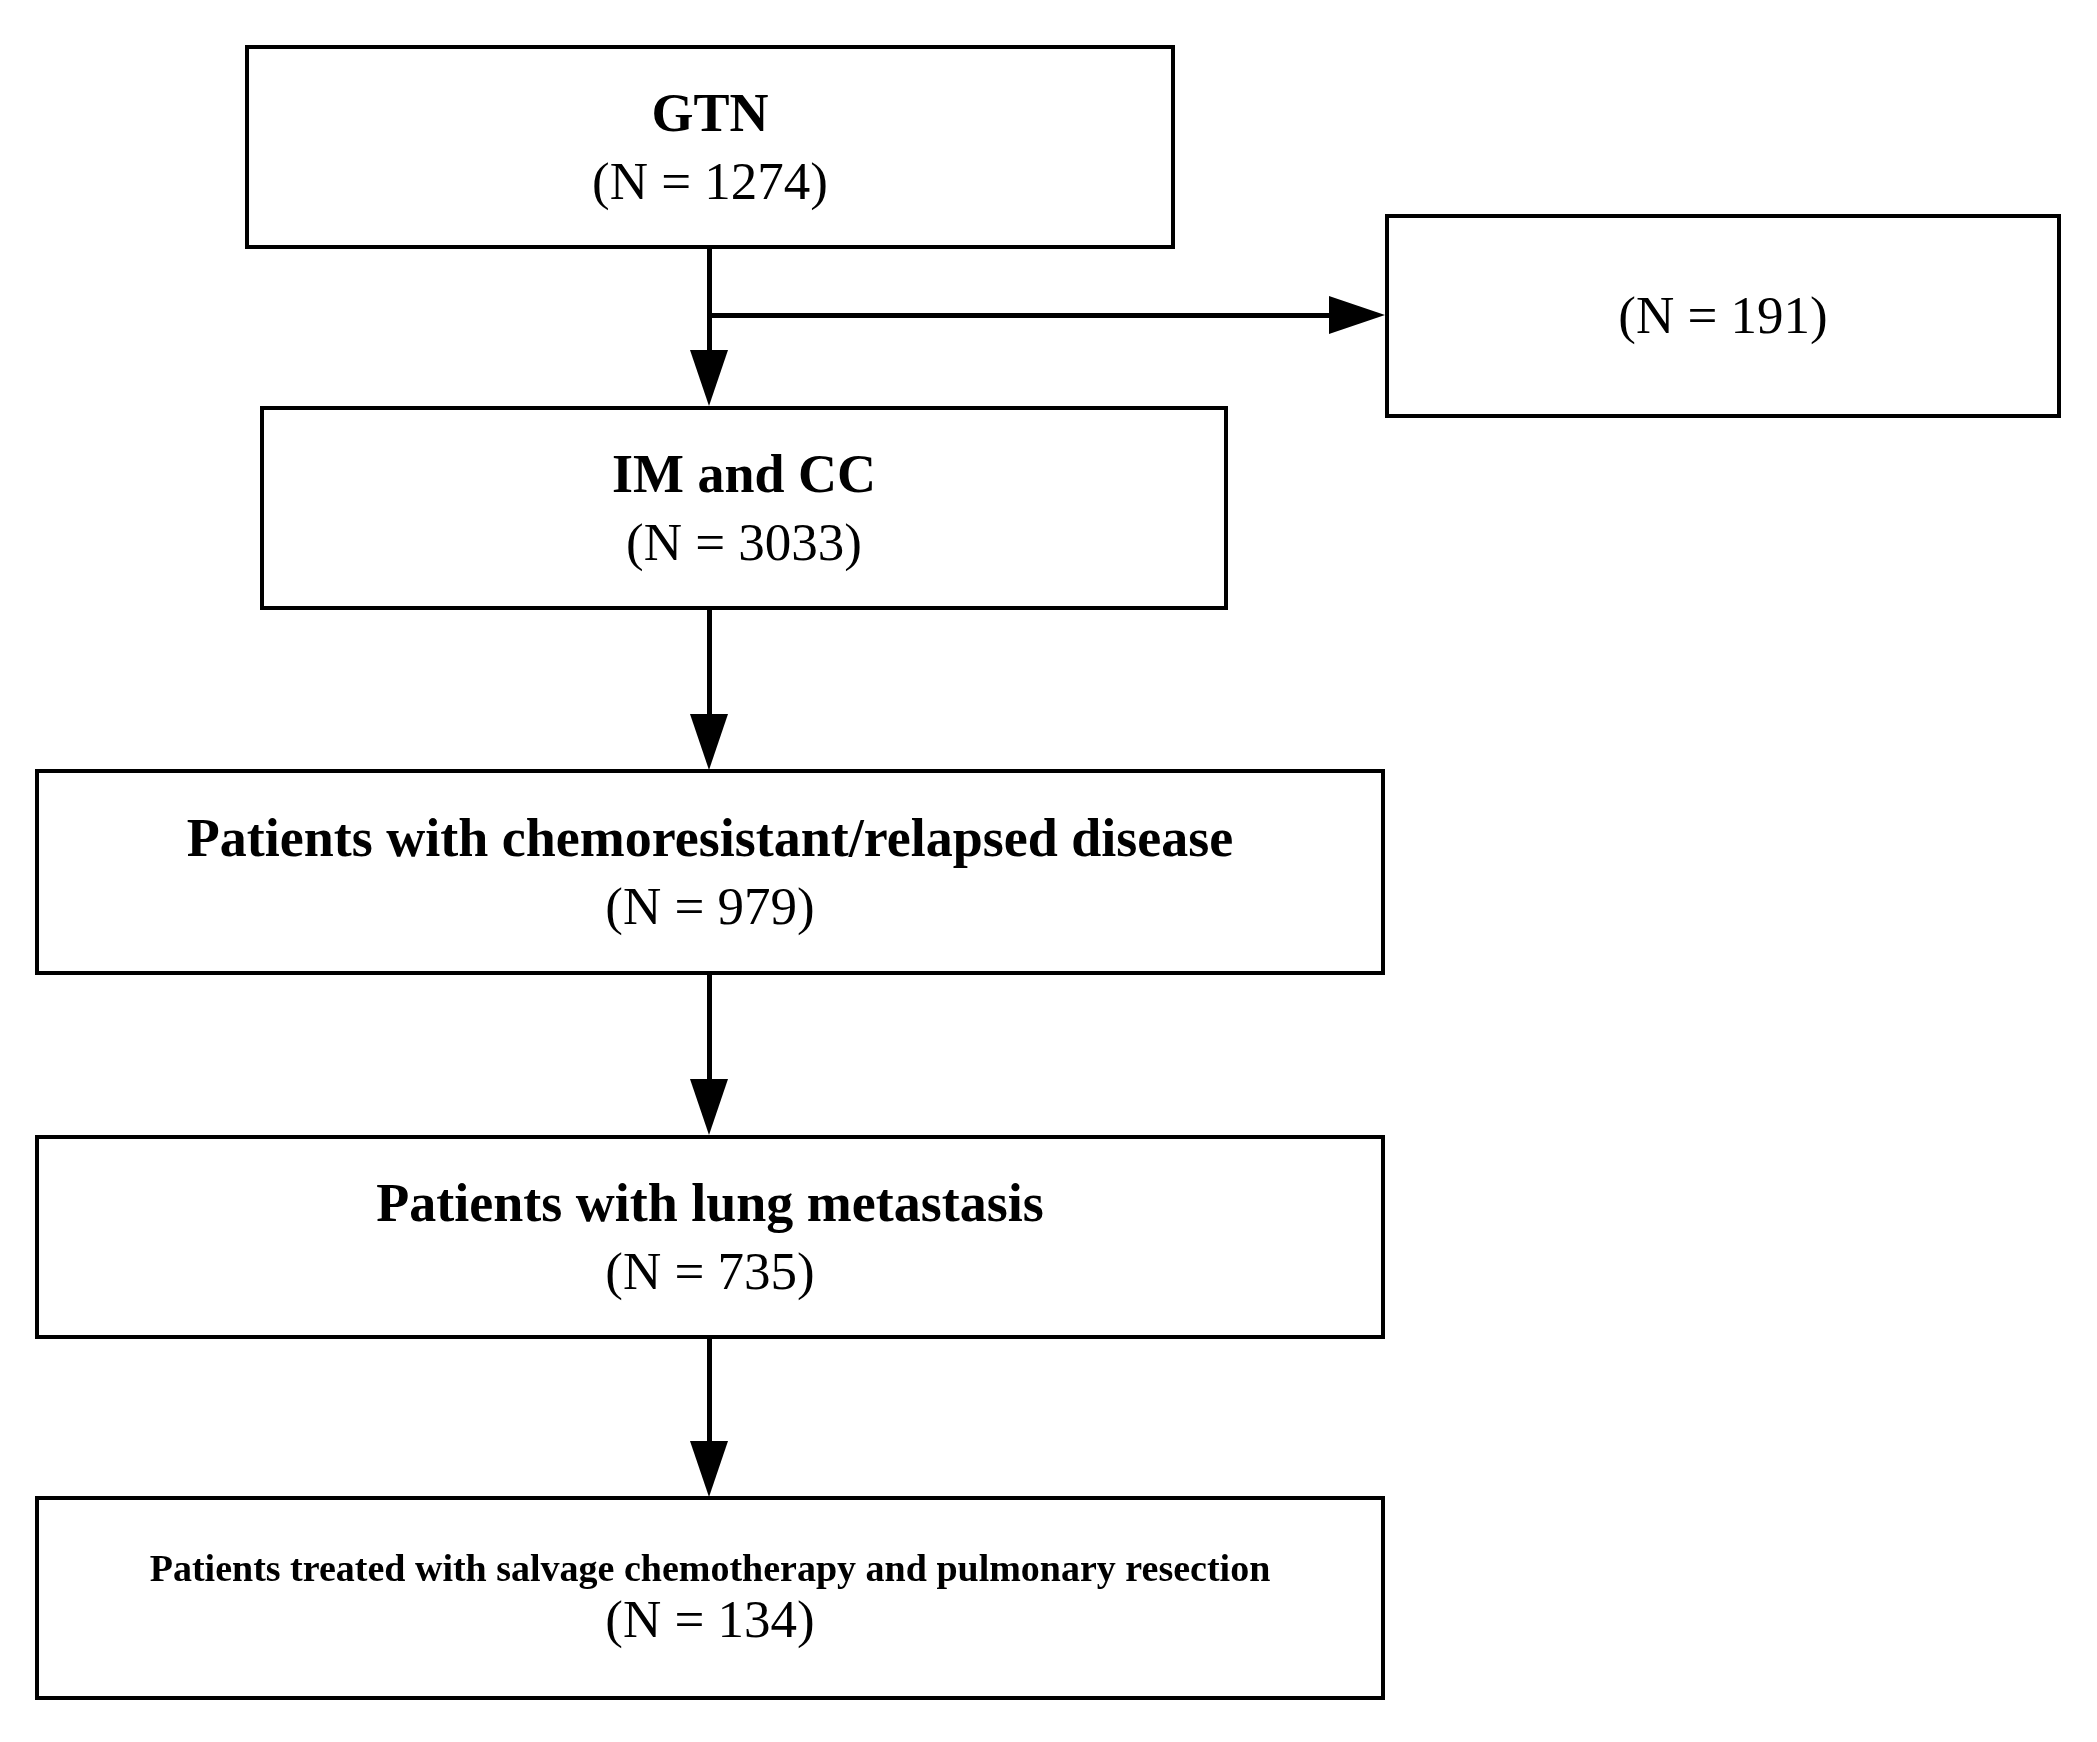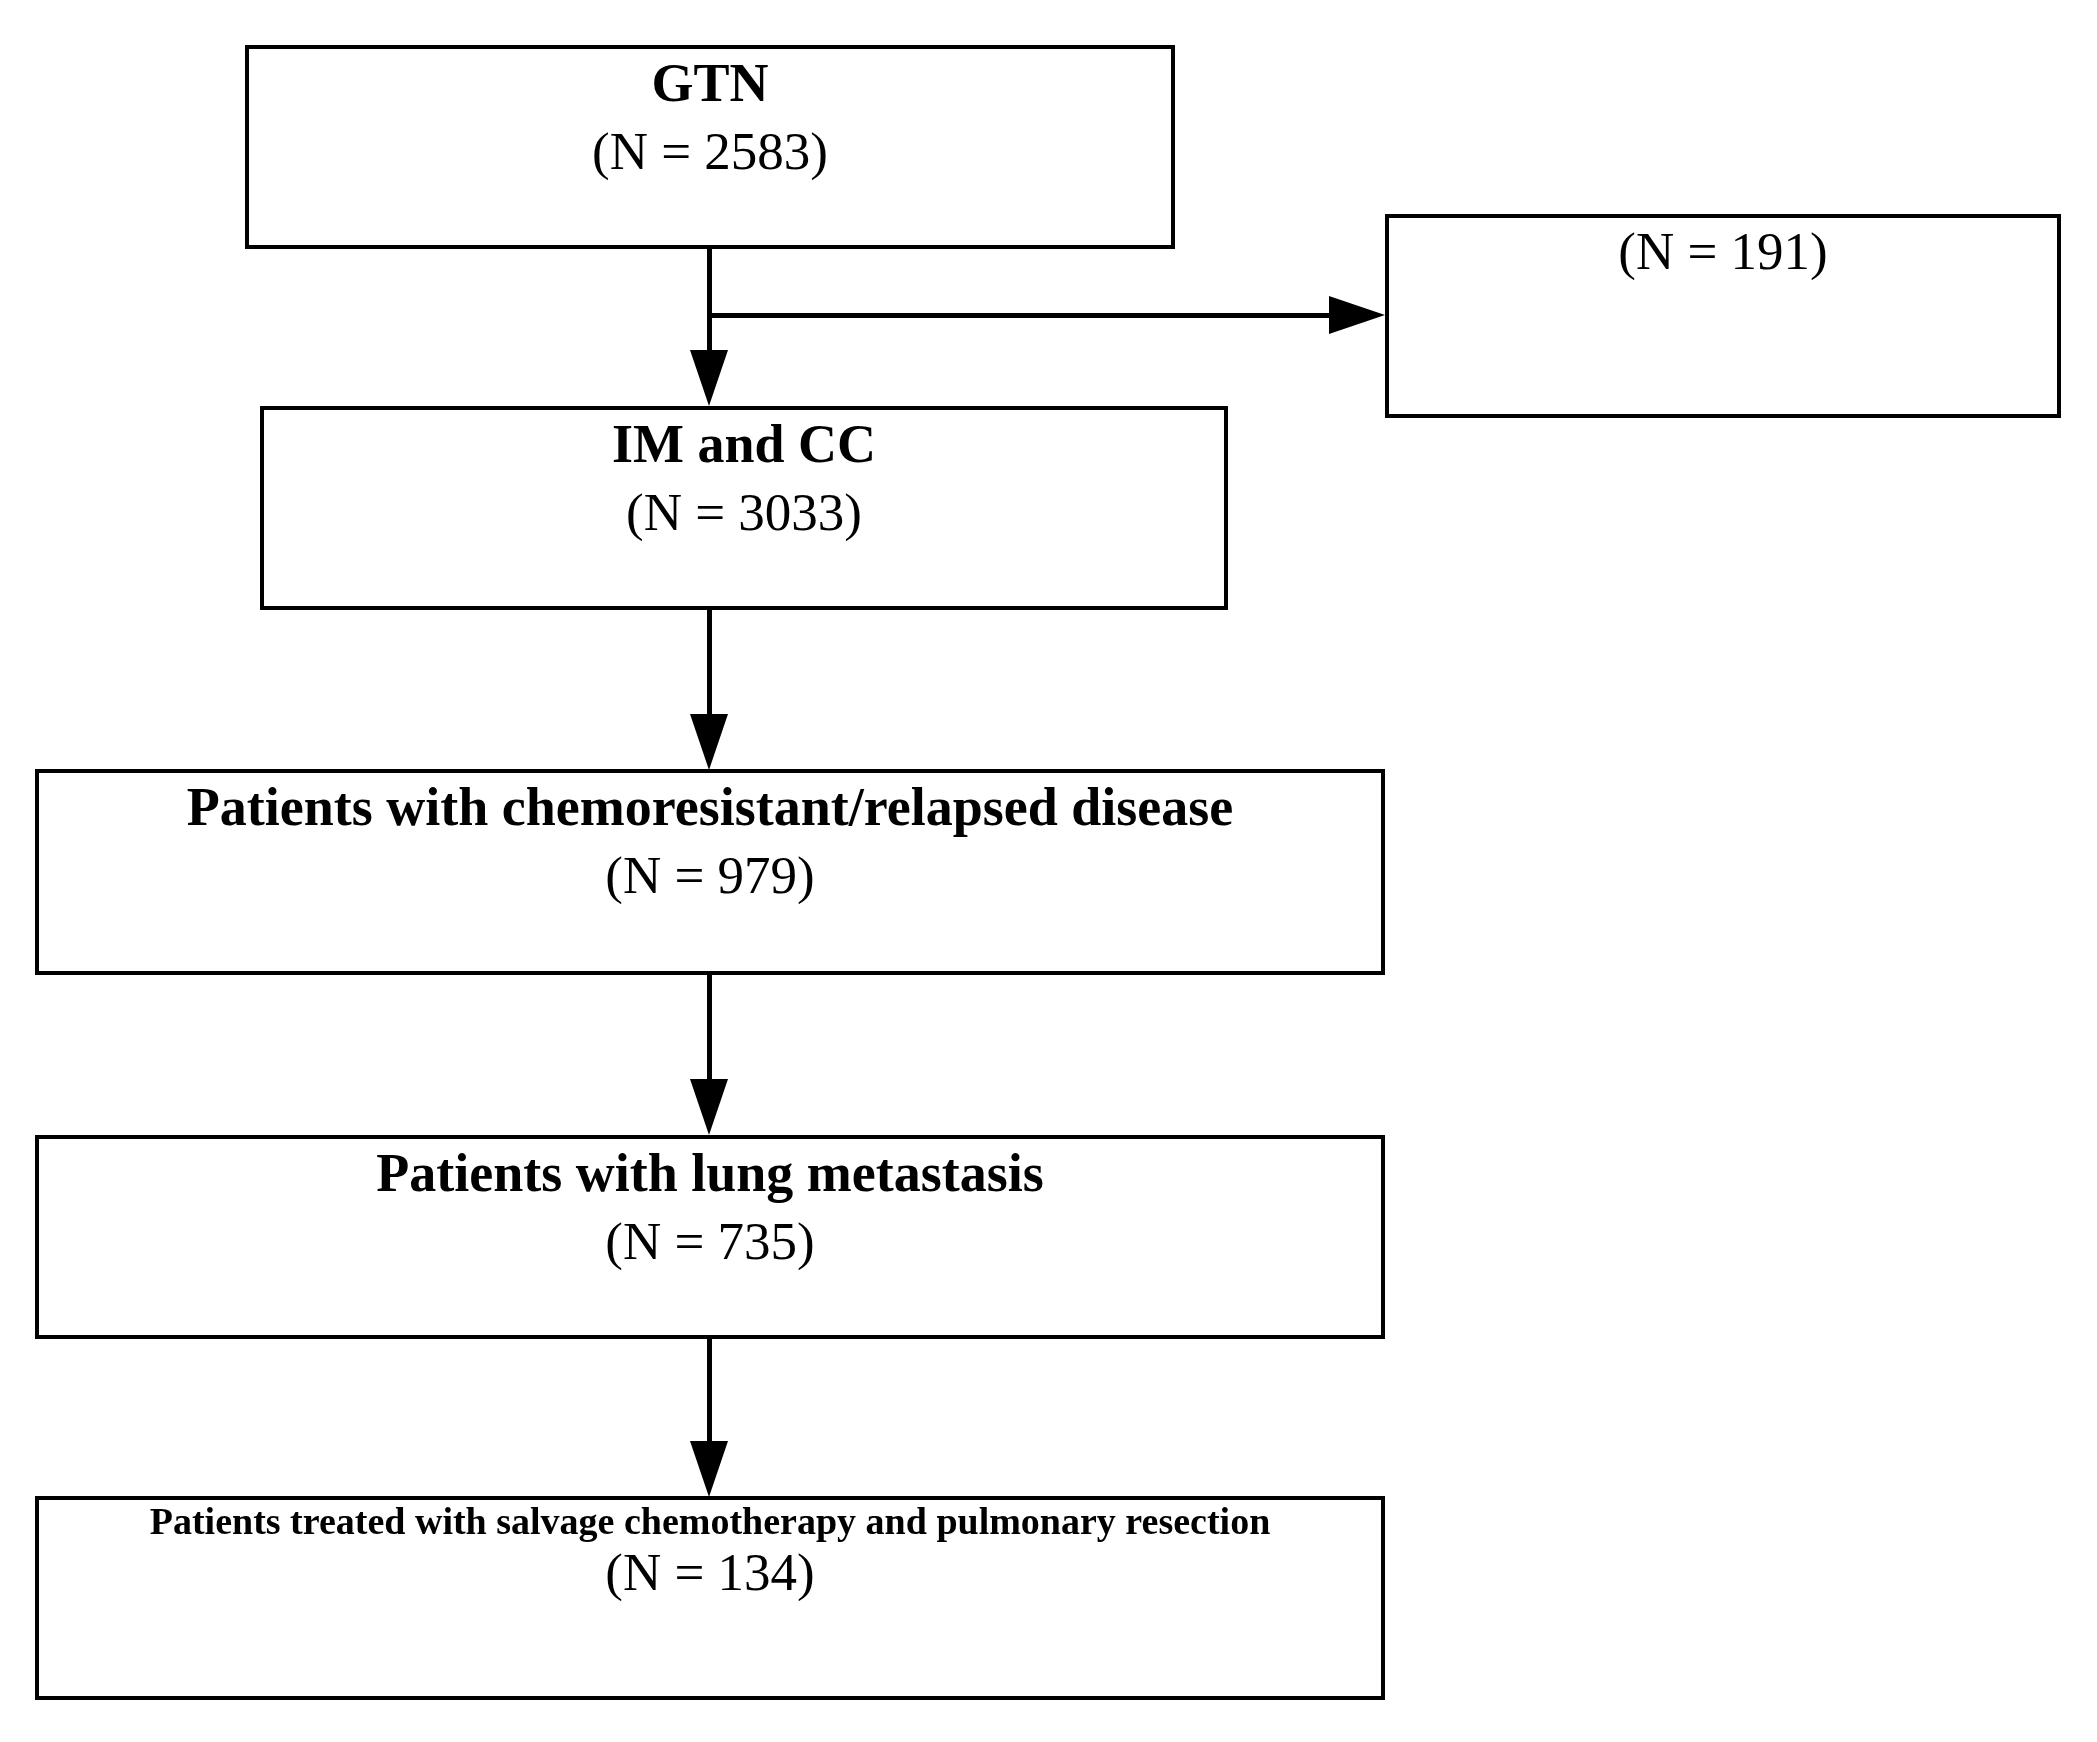--- a/index.html
+++ b/index.html
@@ -18,20 +18,21 @@
     color: #000000;
   }
   .box {
     position: absolute;
     box-sizing: border-box;
     border: 4.5px solid #000000;
     background: #ffffff;
     display: flex;
     flex-direction: column;
     align-items: center;
+    justify-content: center;
     text-align: center;
   }
   .box .label {
     font-weight: bold;
     font-size: 54px;
     line-height: 1.28;
   }
   .box .label.oneline { white-space: nowrap; }
   .box .count {
     font-weight: normal;
@@ -66,21 +67,21 @@
     border-left: 56px solid #000000;
   }
 </style>
 </head>
 <body>
 
 <div id="canvas">
 
   <div class="box" style="left:245px; top:45px; width:930px; height:204px;">
     <div class="label">GTN</div>
-    <div class="count">(N = 2583)</div>
+    <div class="count">(N = 1274)</div>
   </div>
 
   <div class="box" style="left:1385px; top:214px; width:676px; height:204px;">
     <div class="count">(N = 191)</div>
   </div>
 
   <div class="box" style="left:260px; top:406px; width:968px; height:204px;">
     <div class="label">IM and CC</div>
     <div class="count">(N = 3033)</div>
   </div>

